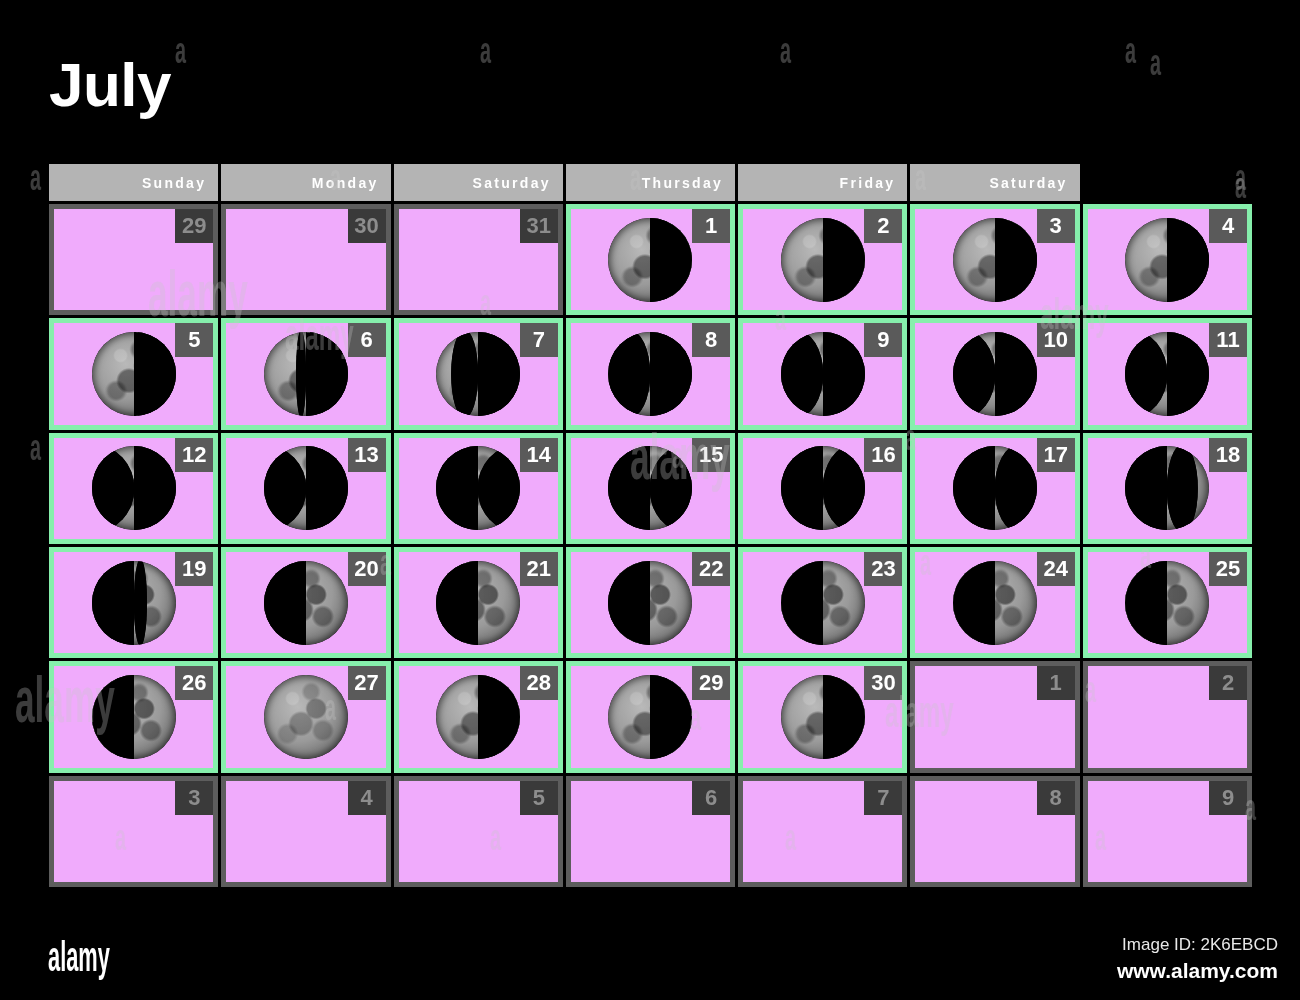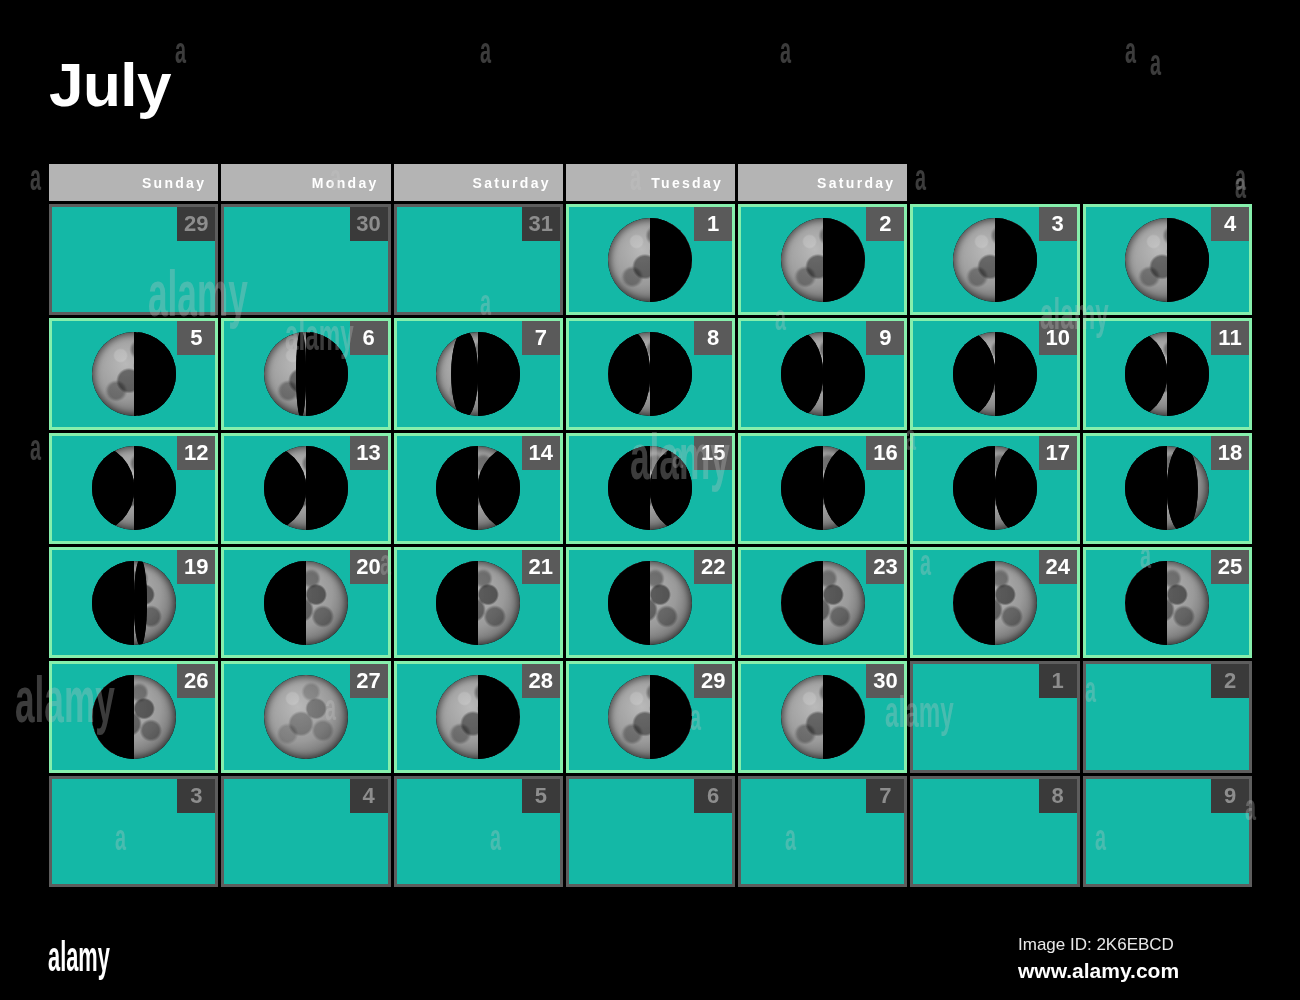--- a/index.html
+++ b/index.html
@@ -48,22 +48,22 @@
   .weeks {
     flex:1; display:grid; grid-template-rows:repeat(6, 1fr);
     gap:3px;
   }
   .week {
     display:grid; grid-template-columns:repeat(7, 1fr);
     gap:3px;
   }
   .day-cell {
     position:relative;
-    background:#14b8a6;
-    border:3px solid #86efac;
+    background:#f0abfc;
+    border:5px solid #86efac;
     overflow:hidden;
   }
   .day-cell.out { border-color:#5d5d5d; }
 
   .day-num {
     position:absolute; top:0; right:0;
     min-width:38px; height:34px;
     background:#5a5a5a;
     color:#ffffff; font-size:22px; font-weight:bold;
     display:flex; align-items:center; justify-content:center;
@@ -138,21 +138,21 @@
     z-index:20;
   }
   .bb-logo {
     position:absolute; left:48px; top:18px;
     color:#ffffff; font-size:42px; font-weight:bold;
     transform:scaleX(0.52); transform-origin:left center;
     line-height:1;
   }
   .bb-right {
     position:absolute; right:22px; top:16px;
-    text-align:left; width:260px;
+    text-align:right; width:260px;
   }
   .bb-id {
     color:#e8e8e8; font-size:17px; line-height:1.35;
   }
   .bb-url {
     color:#ffffff; font-size:21px; font-weight:bold; line-height:1.35;
   }
 </style>
 </head>
 <body>
@@ -168,21 +168,24 @@
         <div class="dow-cell">
           <span class="dow-label">Sunday</span>
         </div>
         <div class="dow-cell">
           <span class="dow-label">Monday</span>
         </div>
         <div class="dow-cell">
           <span class="dow-label">Saturday</span>
         </div>
         <div class="dow-cell">
-          <span class="dow-label">Tuesday</span>
+          <span class="dow-label">Thursday</span>
+        </div>
+        <div class="dow-cell">
+          <span class="dow-label">Friday</span>
         </div>
         <div class="dow-cell">
           <span class="dow-label">Saturday</span>
         </div>
       </div>
     <div class="weeks" id="weeks">
         <div class="week">
           <div class="day-cell out">
             <div class="day-num">29</div>
           </div>

